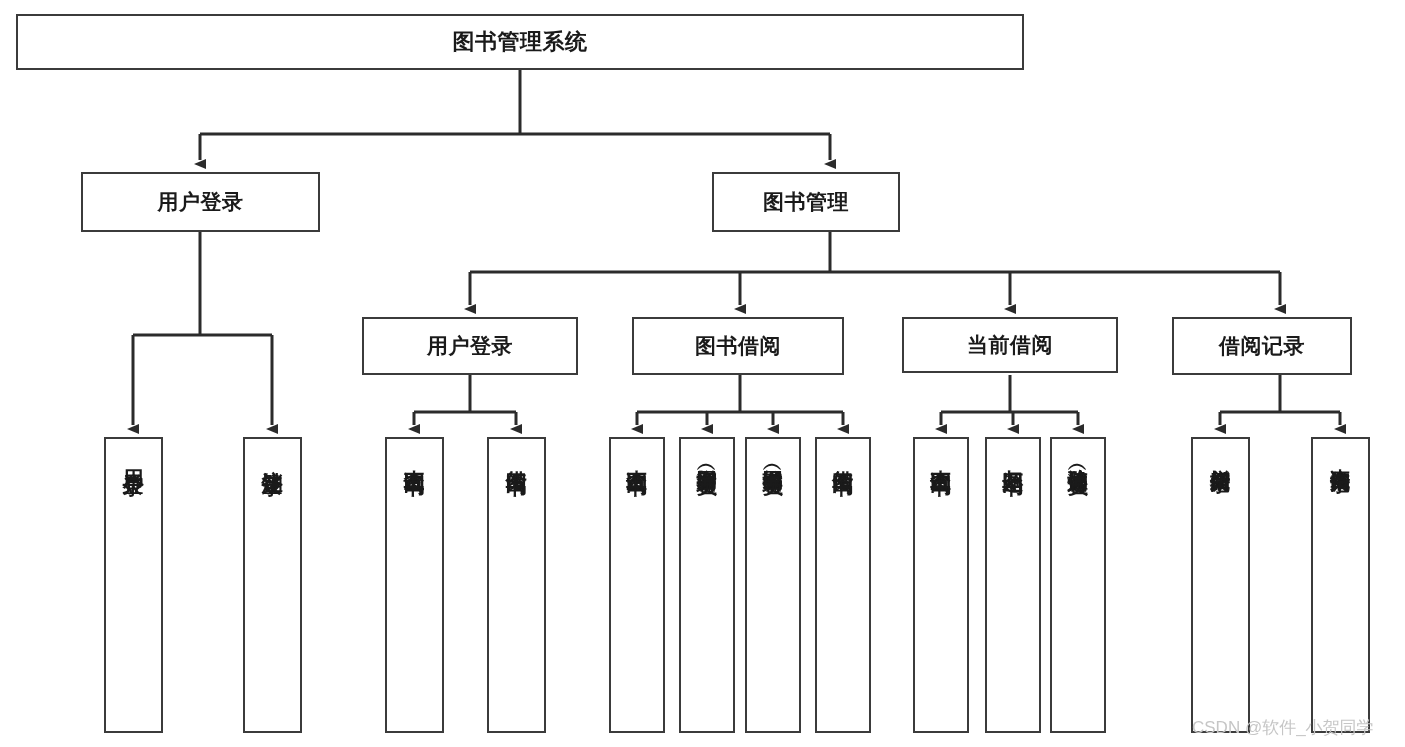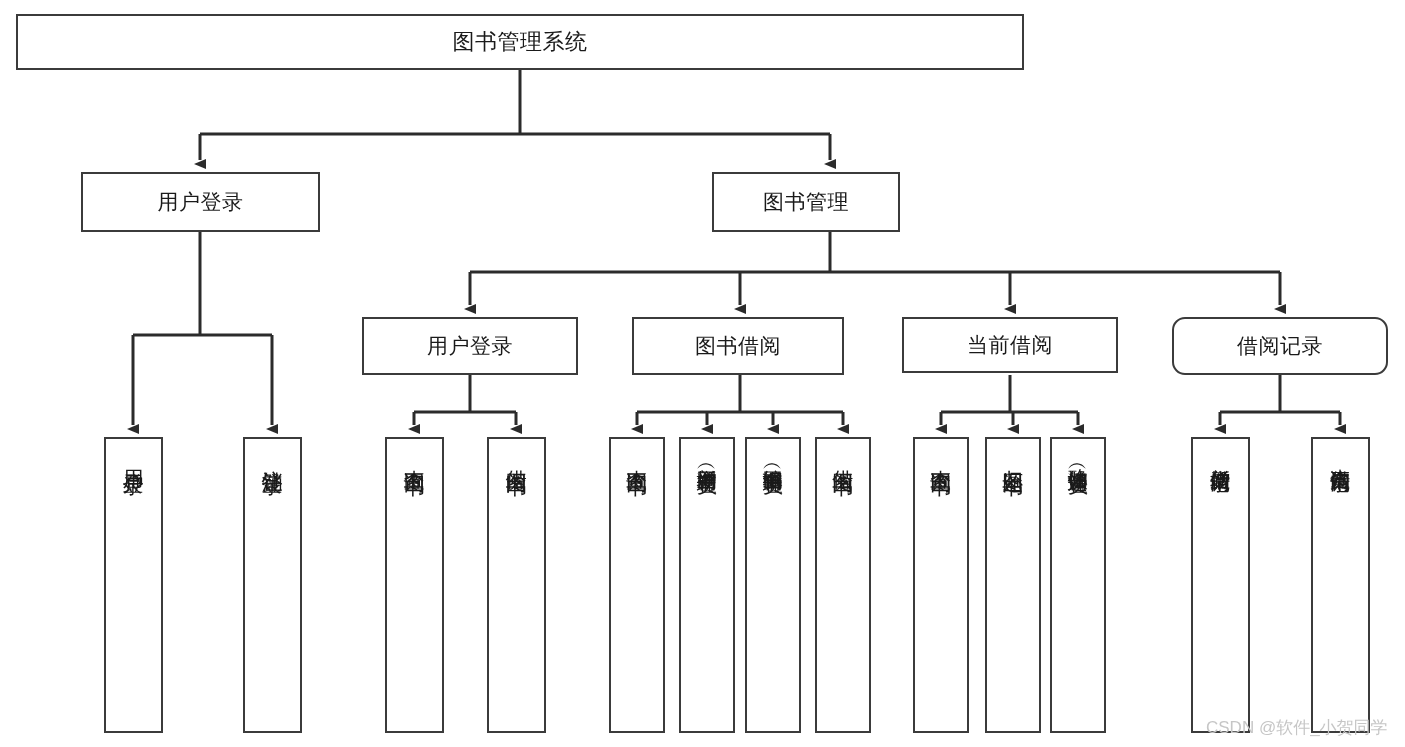--- a/index.html
+++ b/index.html
@@ -34,20 +34,21 @@
     display: flex;
     align-items: center;
     justify-content: center;
     color: #1a1a1a;
     z-index: 2;
   }
   .node .label {
     display: block;
     text-align: center;
     letter-spacing: 0.5px;
+    font-weight: bold;
   }
   .node.horiz .label {
     font-size: 21px;
     line-height: 1.2;
     white-space: nowrap;
   }
   .node.root .label {
     font-size: 22px;
   }
   .node.vert {
@@ -136,21 +137,21 @@
       </div>
       <div class="node horiz" style="left: 362px; top: 317px; width: 216px; height: 58px;">
         <span class="label">用户登录</span>
       </div>
       <div class="node horiz" style="left: 632px; top: 317px; width: 212px; height: 58px;">
         <span class="label">图书借阅</span>
       </div>
       <div class="node horiz" style="left: 902px; top: 317px; width: 216px; height: 56px;">
         <span class="label">当前借阅</span>
       </div>
-      <div class="node horiz" style="left: 1172px; top: 317px; width: 216px; height: 58px; border-radius: 13px;">
+      <div class="node horiz" style="left: 1172px; top: 317px; width: 180px; height: 58px;">
         <span class="label">借阅记录</span>
       </div>
       <div class="node vert" style="left: 104px; top: 437px; width: 59px; height: 296px;">
         <span class="label">用户登录</span>
       </div>
       <div class="node vert" style="left: 243px; top: 437px; width: 59px; height: 296px;">
         <span class="label">注销登录</span>
       </div>
       <div class="node vert" style="left: 385px; top: 437px; width: 59px; height: 296px;">
         <span class="label">查询图书</span>
@@ -180,15 +181,15 @@
         <span class="label">确认归还（管理员）</span>
       </div>
       <div class="node vert tall" style="left: 1191px; top: 437px; width: 59px; height: 296px;">
         <span class="label">新增借阅记录</span>
       </div>
       <div class="node vert tall" style="left: 1311px; top: 437px; width: 59px; height: 296px;">
         <span class="label">查询借阅记录</span>
       </div>
     </div>
 
-  <div id="watermark" style="left: 1192px; top: 716px; padding-left: 14px;">CSDN @软件_小贺同学</div>
+  <div id="watermark" style="left: 1192px; top: 716px;">CSDN @软件_小贺同学</div>
 
 </div>
 
 </body></html>

